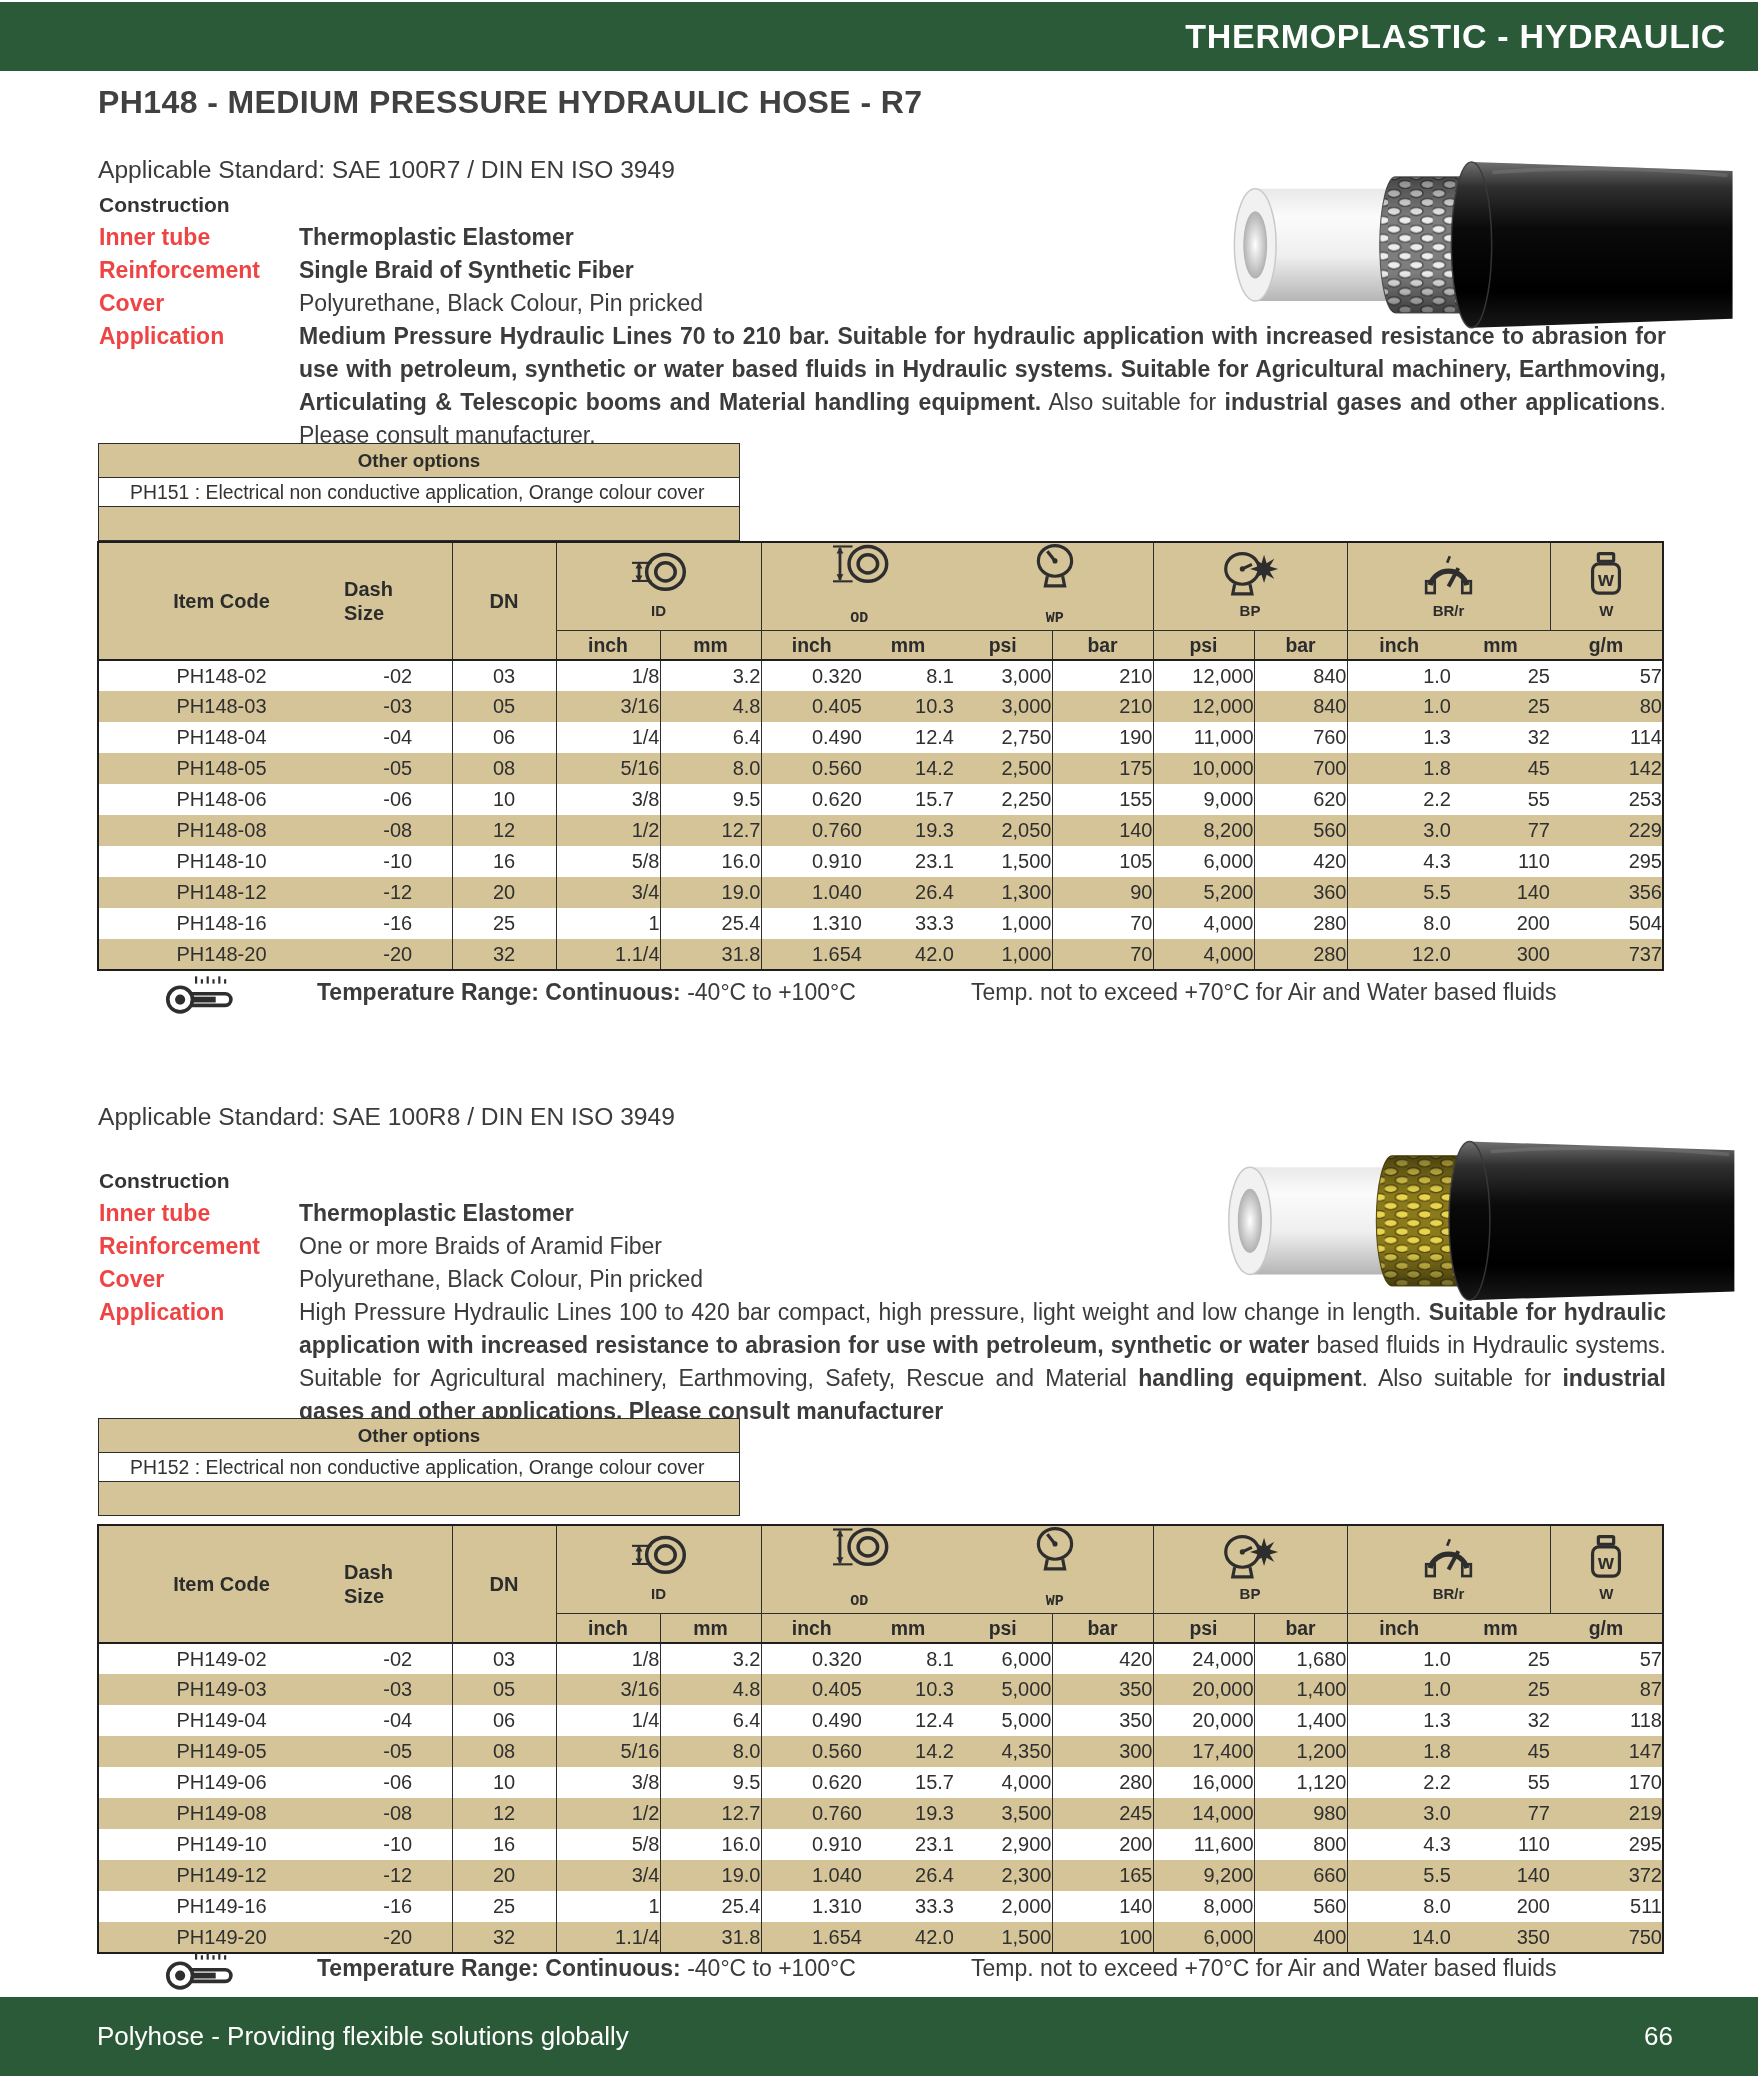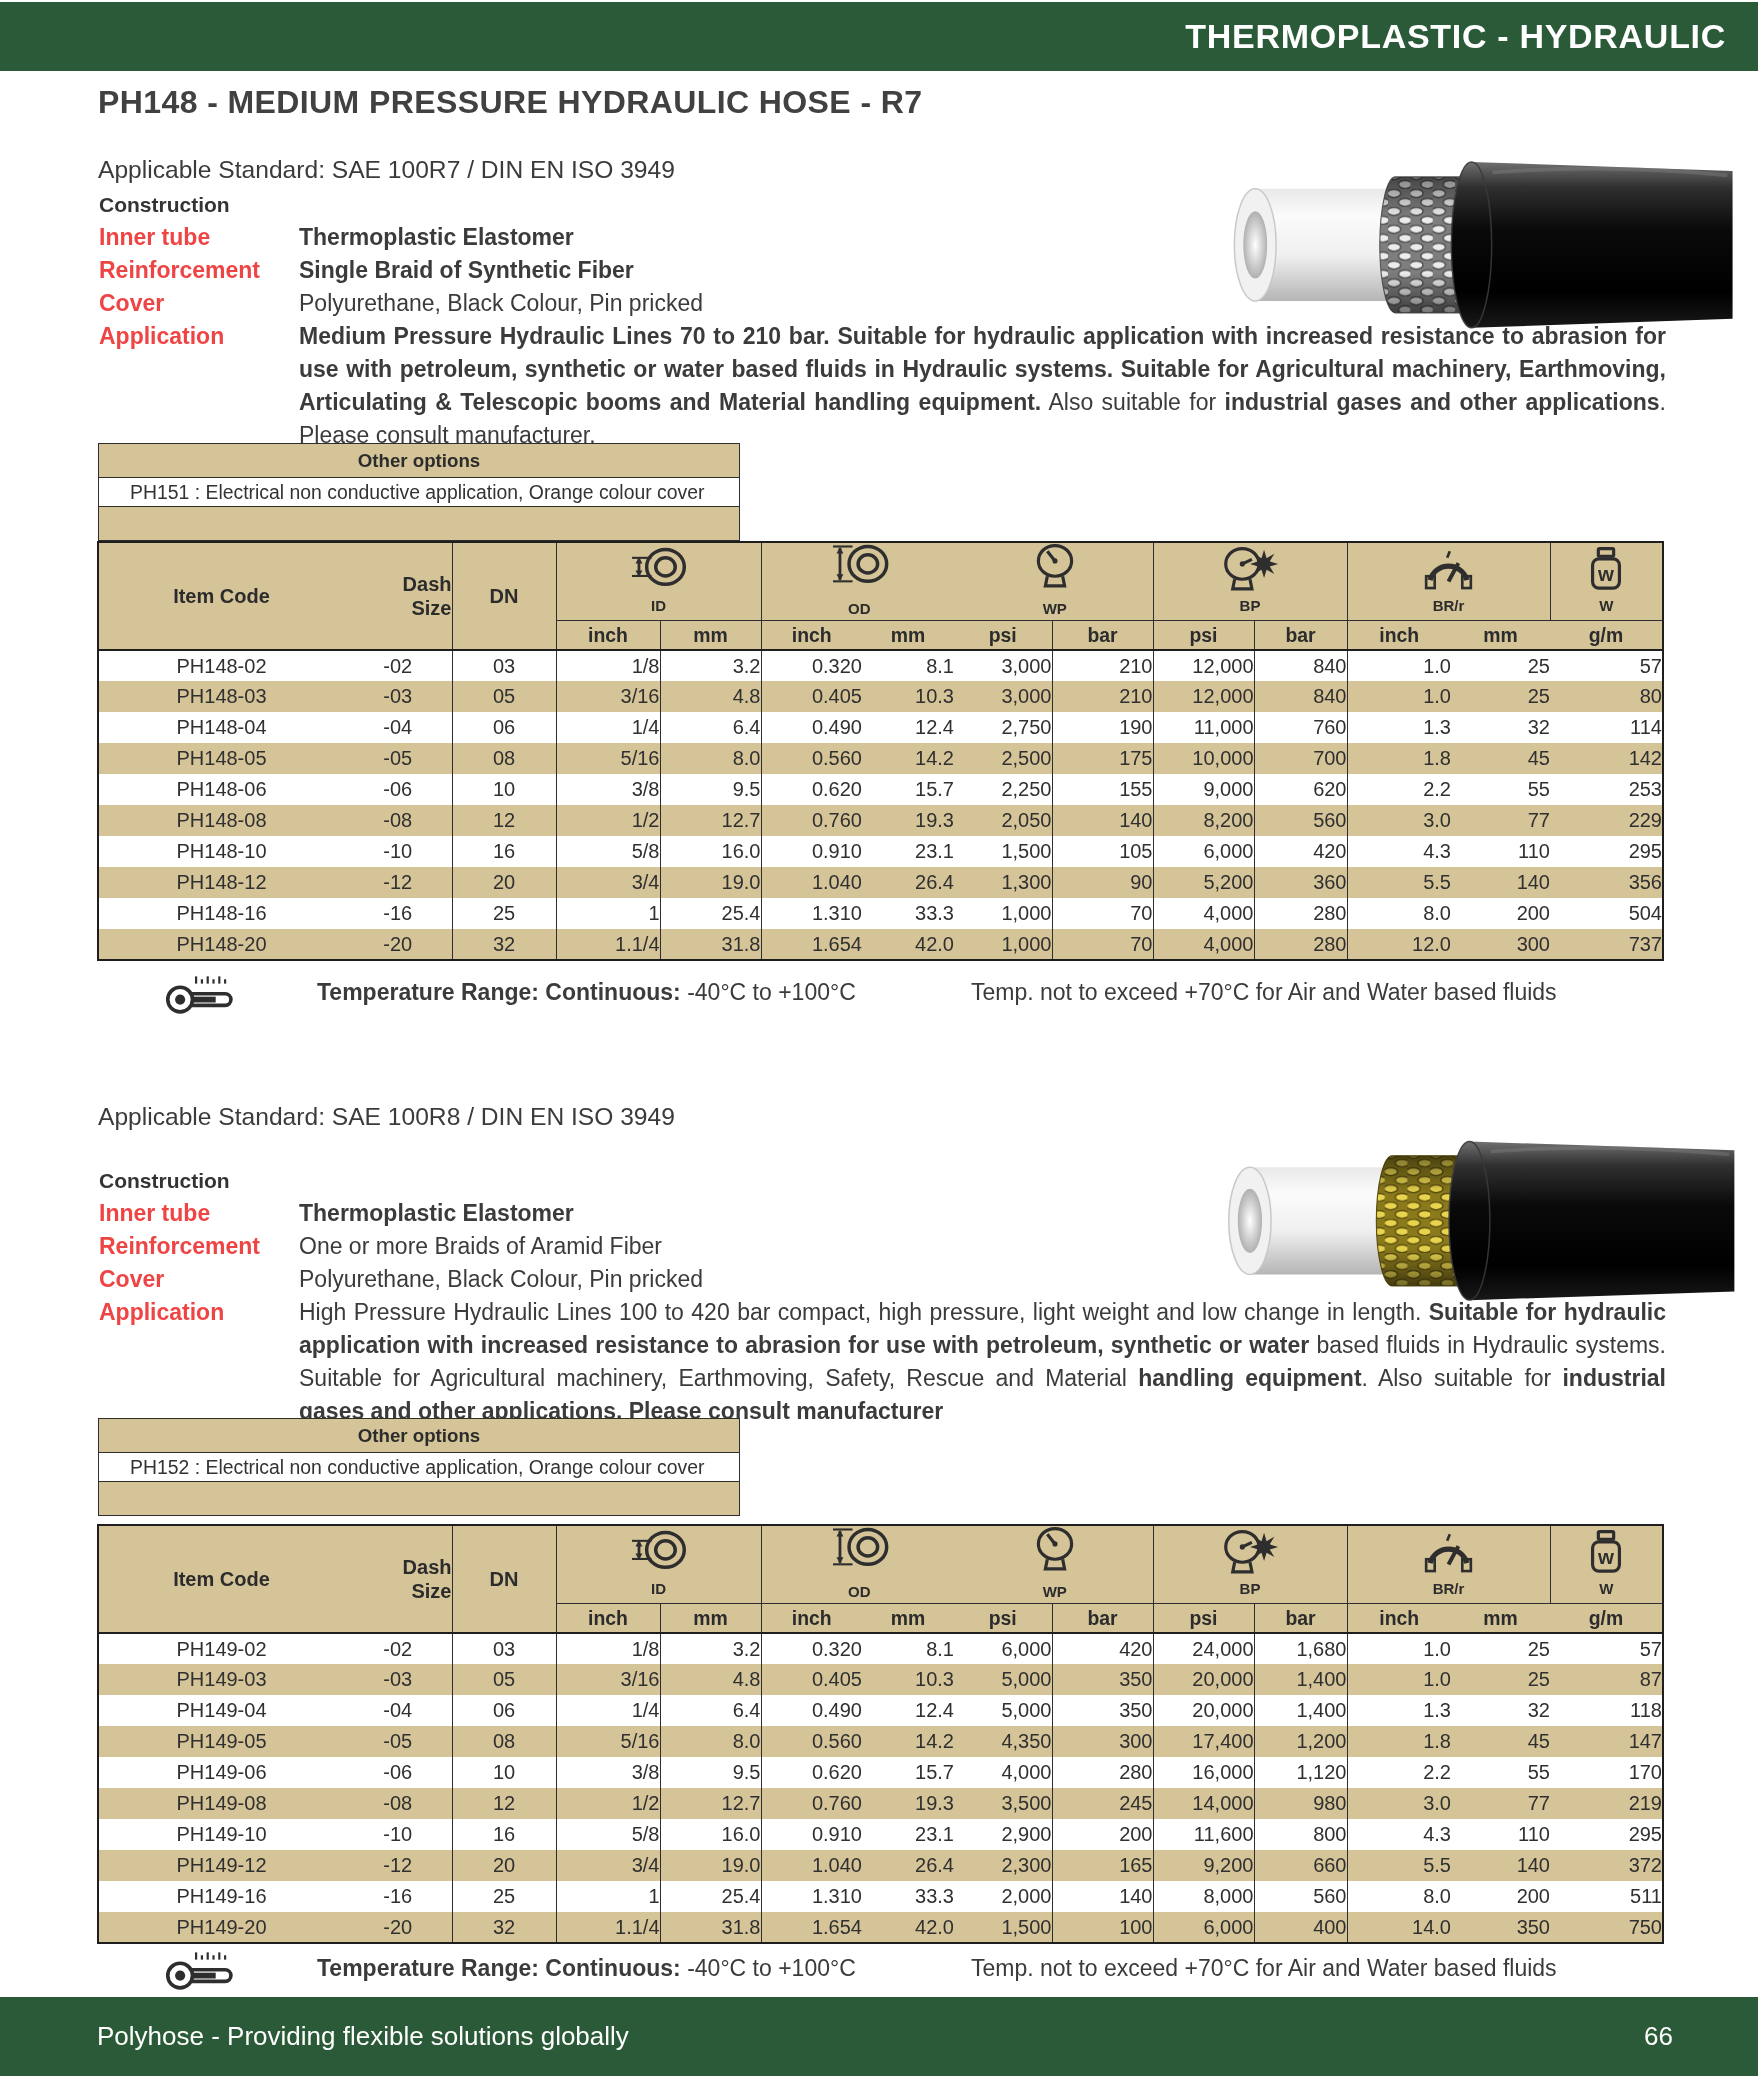--- a/index.html
+++ b/index.html
@@ -46,23 +46,23 @@
   th.rs{border-bottom:2.2px solid #1e1e1e;}
   tr.icons th.gb{border-bottom:1.5px solid #2e2e2e;}
   .brr{border-right:1.5px solid #2e2e2e;}
   table.spec tbody tr{height:31px;}
   table.spec tbody tr:nth-child(even){background:var(--tan);}
   td.ctr{text-align:center;}
   td.num{text-align:right;padding-right:18px;}
   td.wcol{padding-right:31px;}
   .gcell{display:flex;flex-direction:column;align-items:center;justify-content:center;gap:2.2px;height:100%;}
   .gl{font-size:15px;font-weight:bold;line-height:22.4px;}
-  .dash2{line-height:24px;text-align:right;}
+  .dash2{line-height:24px;text-align:left;}
   .split{display:flex;height:100%;}
-  .half{flex:1;display:flex;flex-direction:column;align-items:center;justify-content:center;gap:9px;}
+  .half{flex:1;display:flex;flex-direction:column;align-items:center;justify-content:center;gap:19px;font-family:Liberation Mono, monospace;}
   .ic svg{display:block;}
 
   
   .temp{position:absolute;left:97px;height:48px;width:1567px;}
   .temp .t-icon{position:absolute;left:66px;top:1.5px;}
   .temp .t-main{position:absolute;left:220px;top:9px;font-size:23px;white-space:nowrap;}
   .temp .t-note{position:absolute;left:874px;top:9px;font-size:23px;white-space:nowrap;}
 
   .hose{position:absolute;}
 </style>

